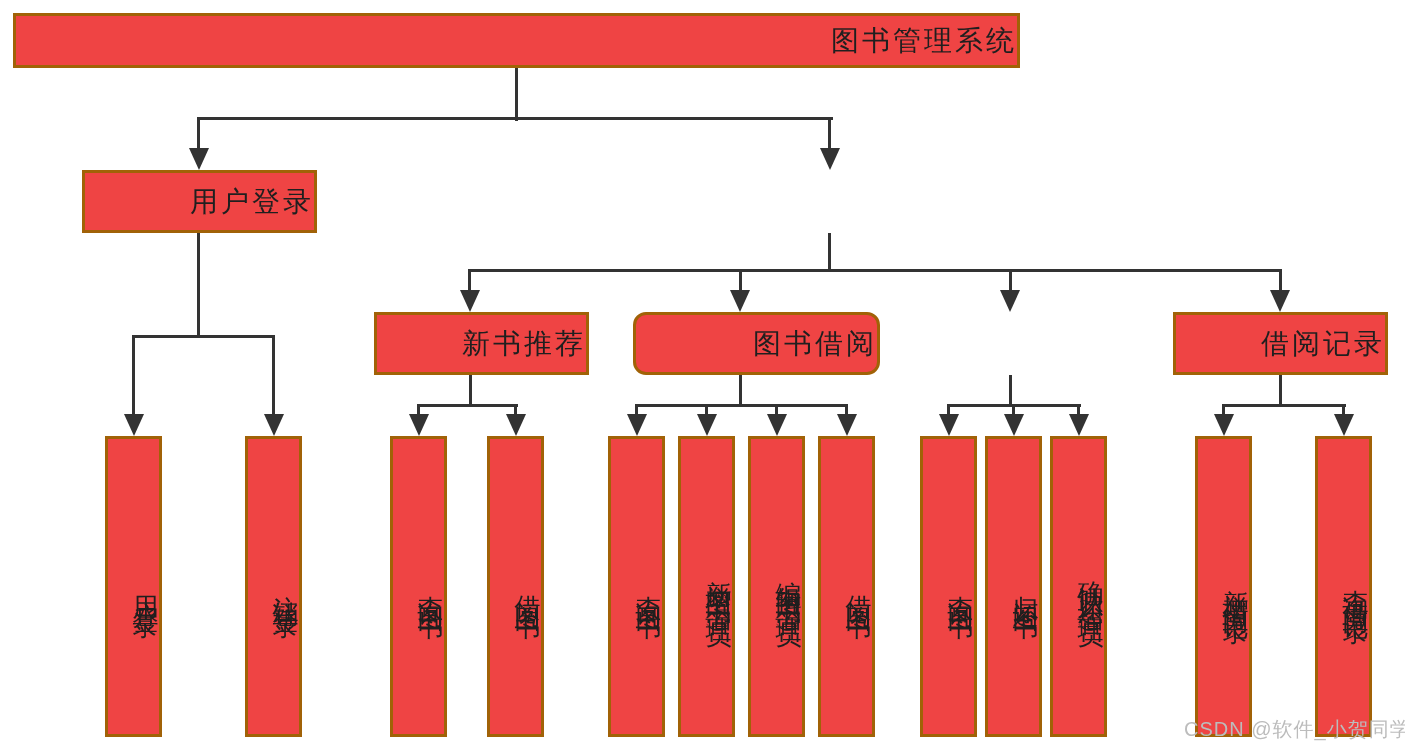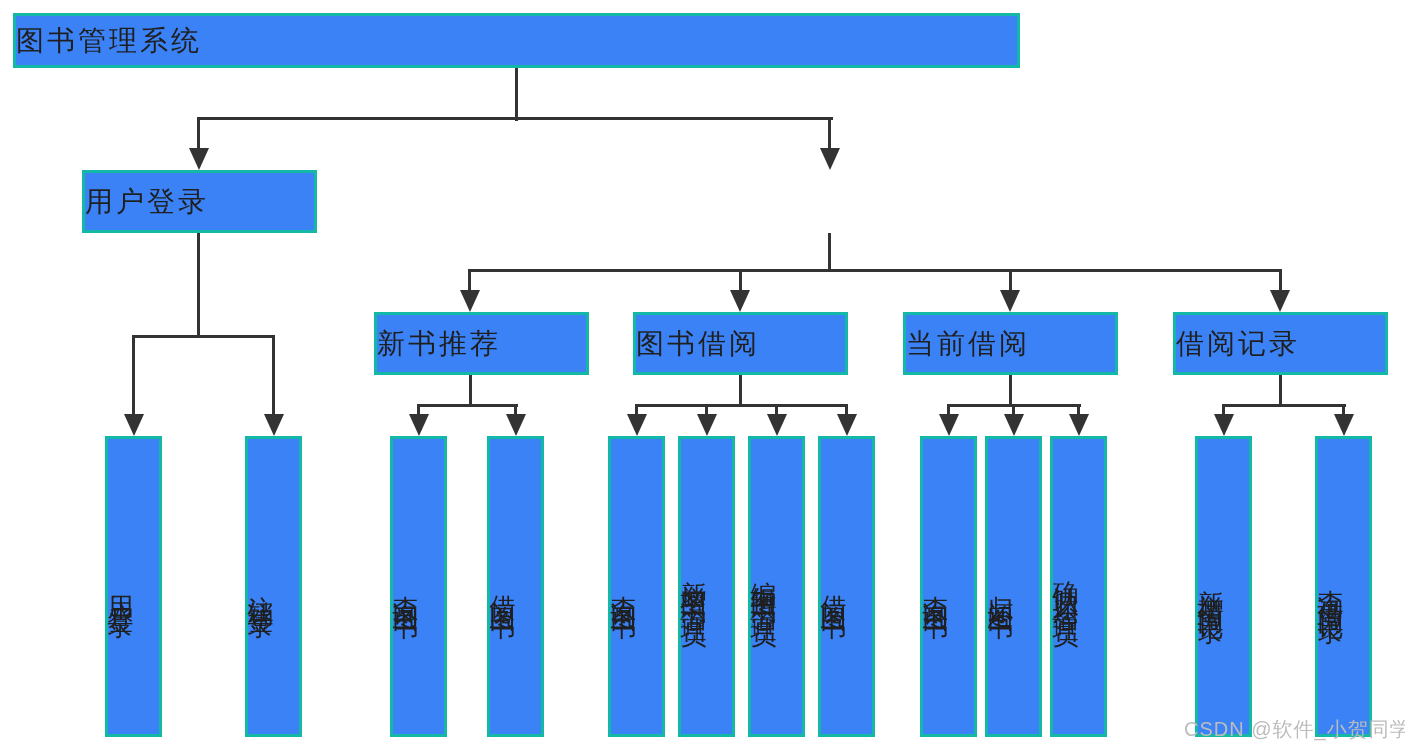--- a/index.html
+++ b/index.html
@@ -8,25 +8,25 @@
     width: 1405px;
     height: 747px;
     background: #ffffff;
     font-family: "Liberation Sans", sans-serif;
     overflow: hidden;
   }
   
   .box {
     position: absolute;
     box-sizing: border-box;
-    border: 3px solid #14b8a6;
-    background: #3b82f6;
+    border: 3px solid #a16207;
+    background: #ef4444;
     display: flex;
     align-items: center;
-    justify-content: flex-start;
+    justify-content: flex-end;
     color: #1f1f1f;
     z-index: 2;
   }
   .box.h span {
     font-size: 28px;
     letter-spacing: 3px;
     white-space: nowrap;
     color: #1f1f1f;
   }
   .box.v span {
@@ -99,25 +99,22 @@
   <div class="vline" style="left:739px; top:269px; height:23px;"></div>
   <div class="arrow" style="left:730px; top:290px;"></div>
   <div class="vline" style="left:1009px; top:269px; height:23px;"></div>
   <div class="arrow" style="left:1000px; top:290px;"></div>
   <div class="vline" style="left:1279px; top:269px; height:23px;"></div>
   <div class="arrow" style="left:1270px; top:290px;"></div>
 
   <div class="box h" style="left:363px; top:312px; width:215px; height:63px;margin-left:11px;">
     <span>新书推荐</span>
   </div>
-  <div class="box h" style="left:633px; top:312px; width:215px; height:63px;">
+  <div class="box h" style="left:633px; top:312px; width:247px; height:63px;border-radius:13px;">
     <span>图书借阅</span>
-  </div>
-  <div class="box h" style="left:903px; top:312px; width:215px; height:63px;">
-    <span>当前借阅</span>
   </div>
   <div class="box h" style="left:1173px; top:312px; width:215px; height:63px;font-family:Liberation Mono, monospace;">
     <span>借阅记录</span>
   </div>
 
   <div class="vline" style="left:469px; top:375px; height:32px;"></div>
   <div class="vline" style="left:739px; top:375px; height:32px;"></div>
   <div class="vline" style="left:1009px; top:375px; height:32px;"></div>
   <div class="vline" style="left:1279px; top:375px; height:32px;"></div>
 

